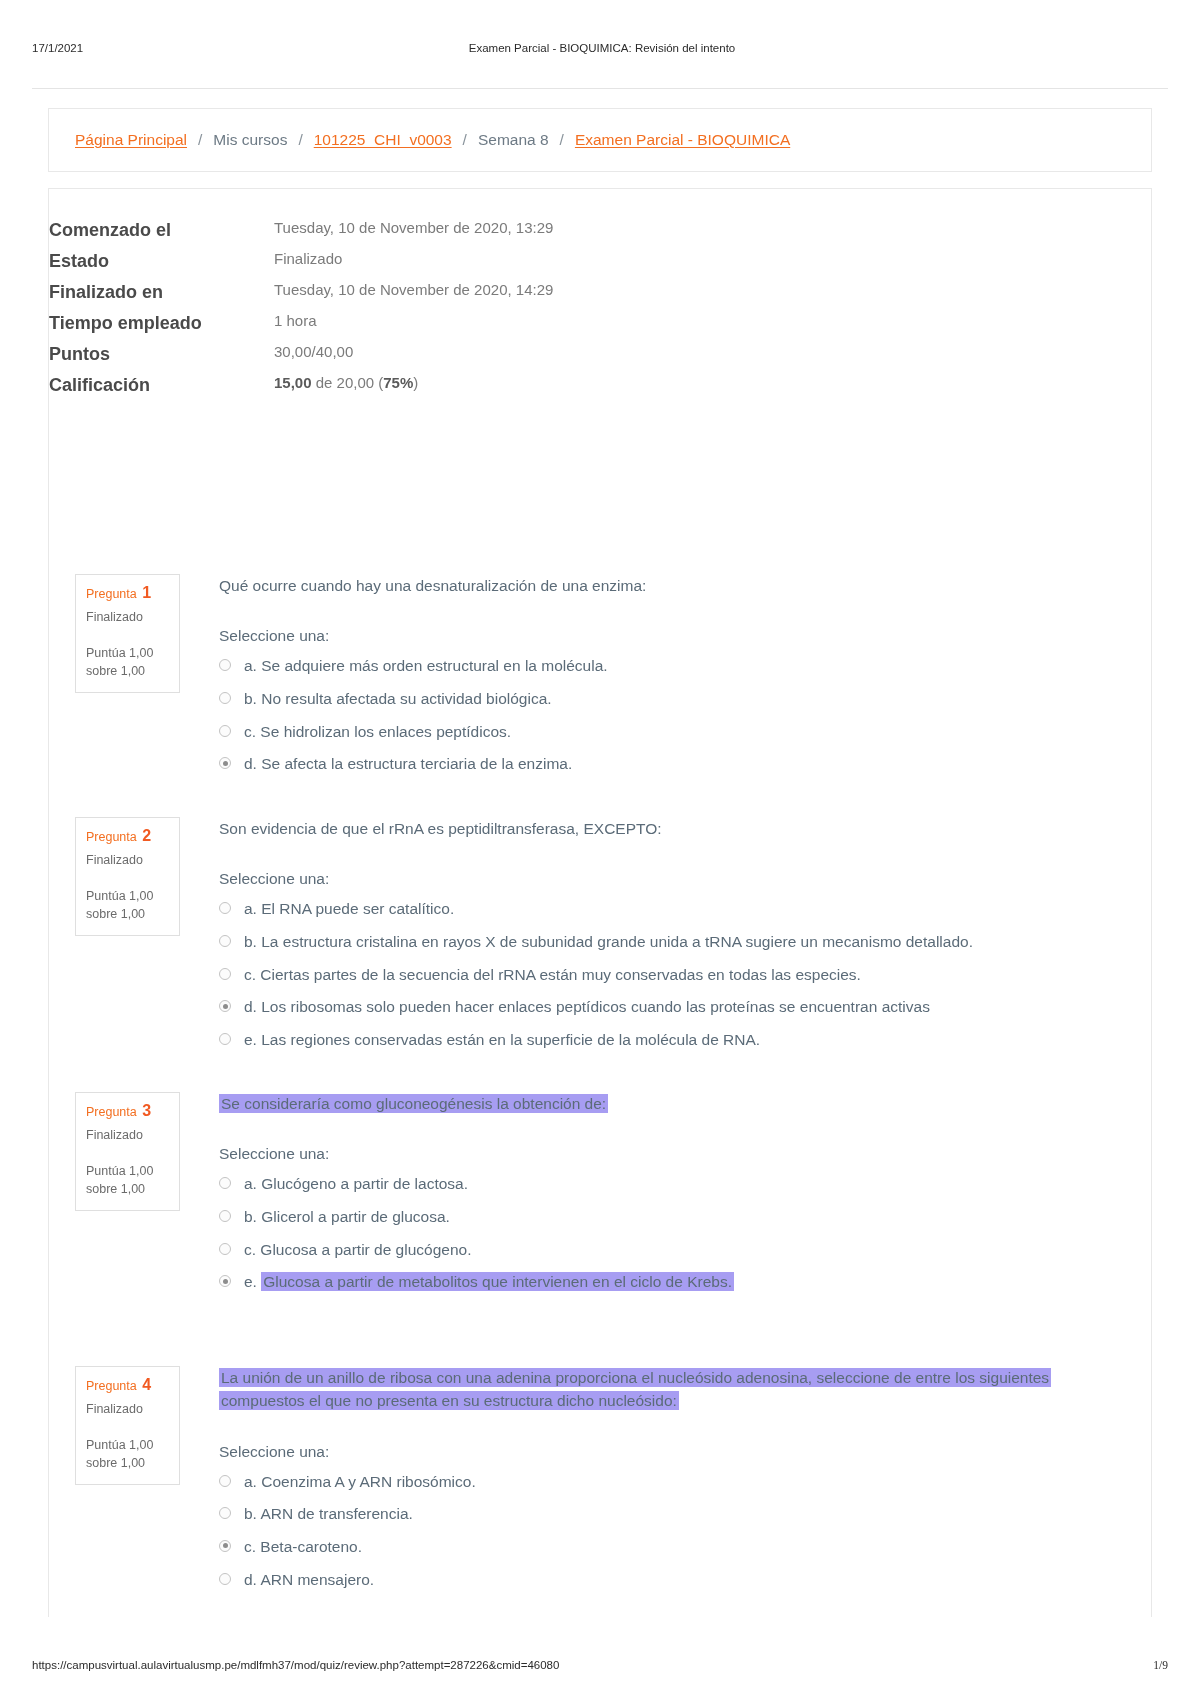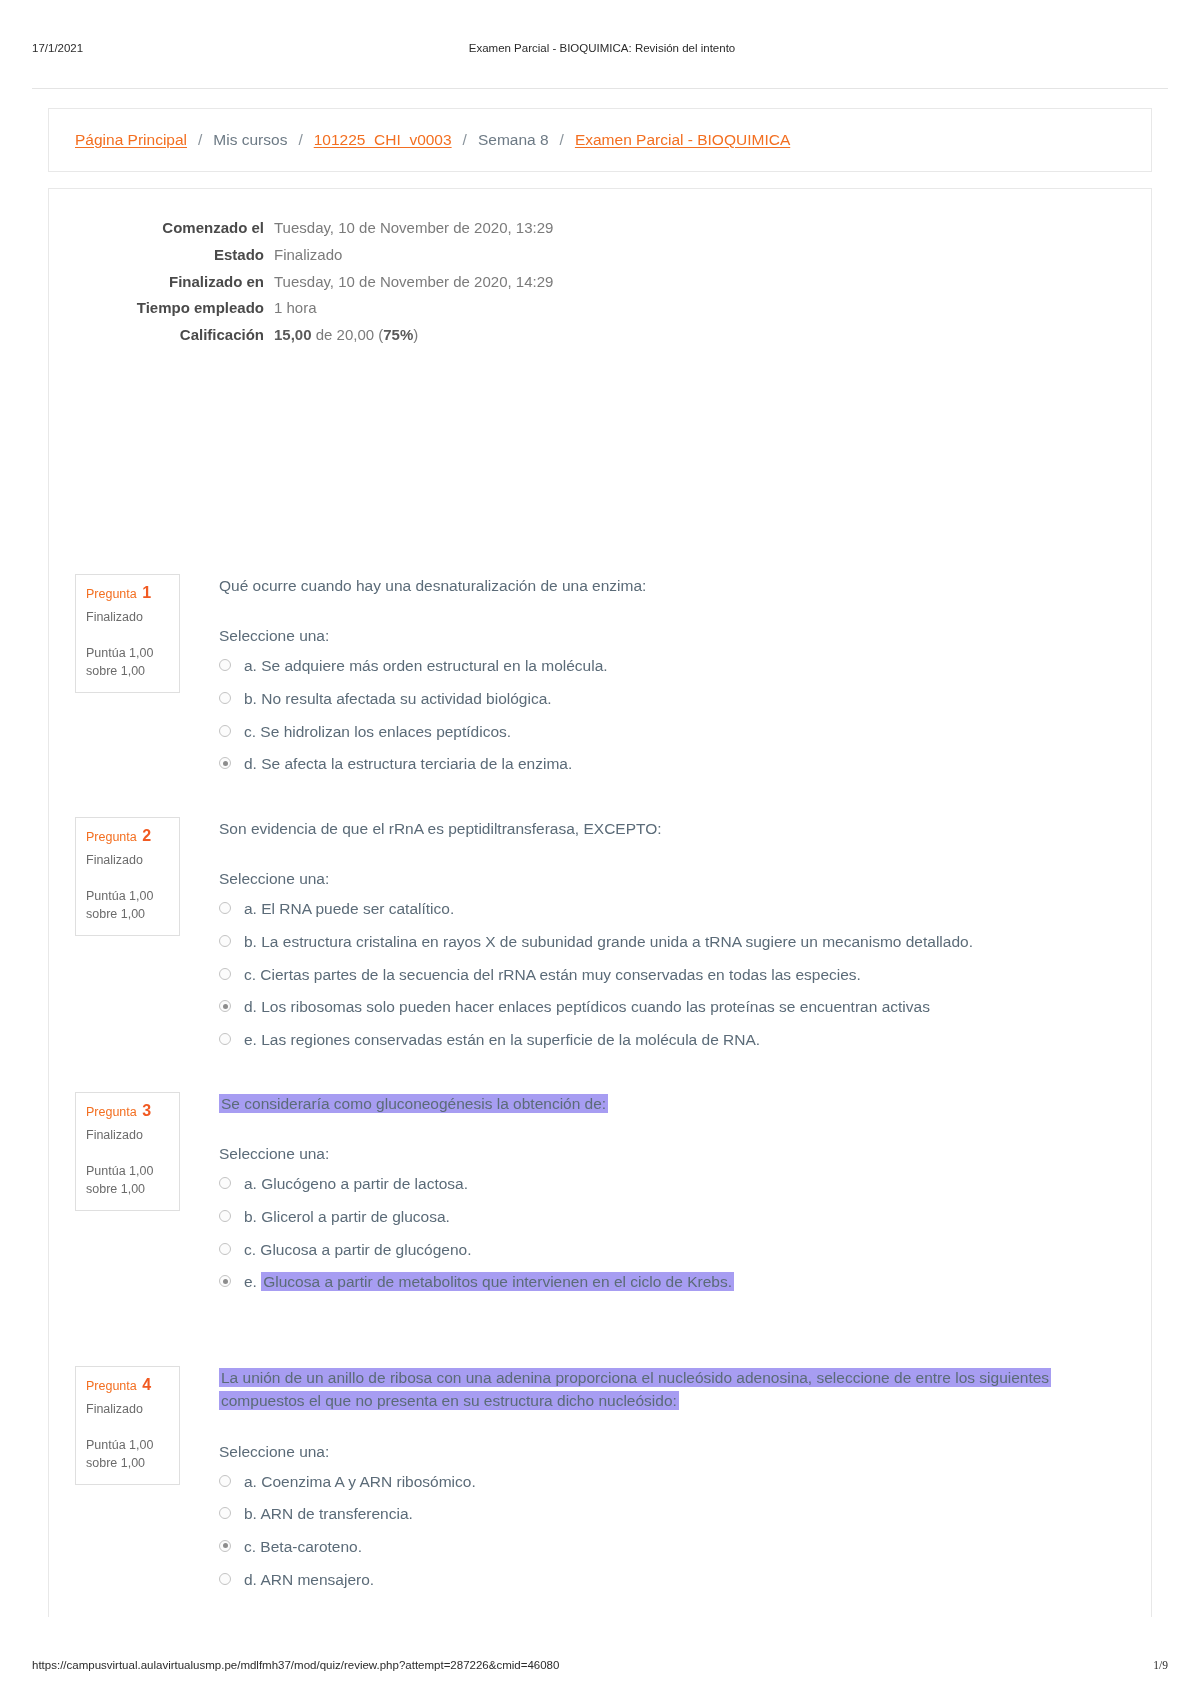--- a/index.html
+++ b/index.html
@@ -79,23 +79,23 @@
     top: 28px; left: 0;
     width: 100%;
   }
   .summary-row {
     display: flex;
     align-items: flex-start;
     margin-bottom: 5px;
   }
   .sum-label {
     width: 225px;
-    text-align: right;
+    text-align: left;
     padding-right: 10px;
-    font-size: 15px;
+    font-size: 18px;
     font-weight: bold;
     color: #4a4a4a;
     line-height: 1.45;
   }
   .sum-value {
     font-size: 15px;
     color: #7b7b7b;
     line-height: 1.45;
   }
   .sum-value b { color: #5a5a5a; font-weight: bold; }
@@ -238,20 +238,24 @@
           <div class="sum-value">Finalizado</div>
         </div>
         <div class="summary-row">
           <div class="sum-label">Finalizado en</div>
           <div class="sum-value">Tuesday, 10 de November de 2020, 14:29</div>
         </div>
         <div class="summary-row">
           <div class="sum-label">Tiempo empleado</div>
           <div class="sum-value">1 hora</div>
         </div>
+        <div class="summary-row">
+          <div class="sum-label">Puntos</div>
+          <div class="sum-value">30,00/40,00</div>
+        </div>
       </div>
     <div class="summary-row">
       <div class="sum-label">Calificación</div>
       <div class="sum-value">
         <b>15,00</b>
         <span>de 20,00 (</span><b>75%</b><span>)</span>
       </div>
     </div>
   </div>
 

